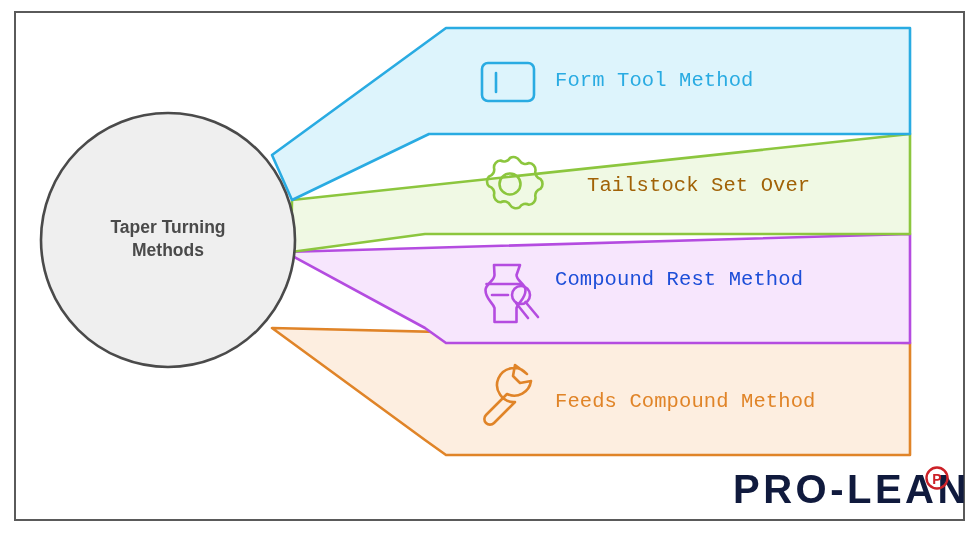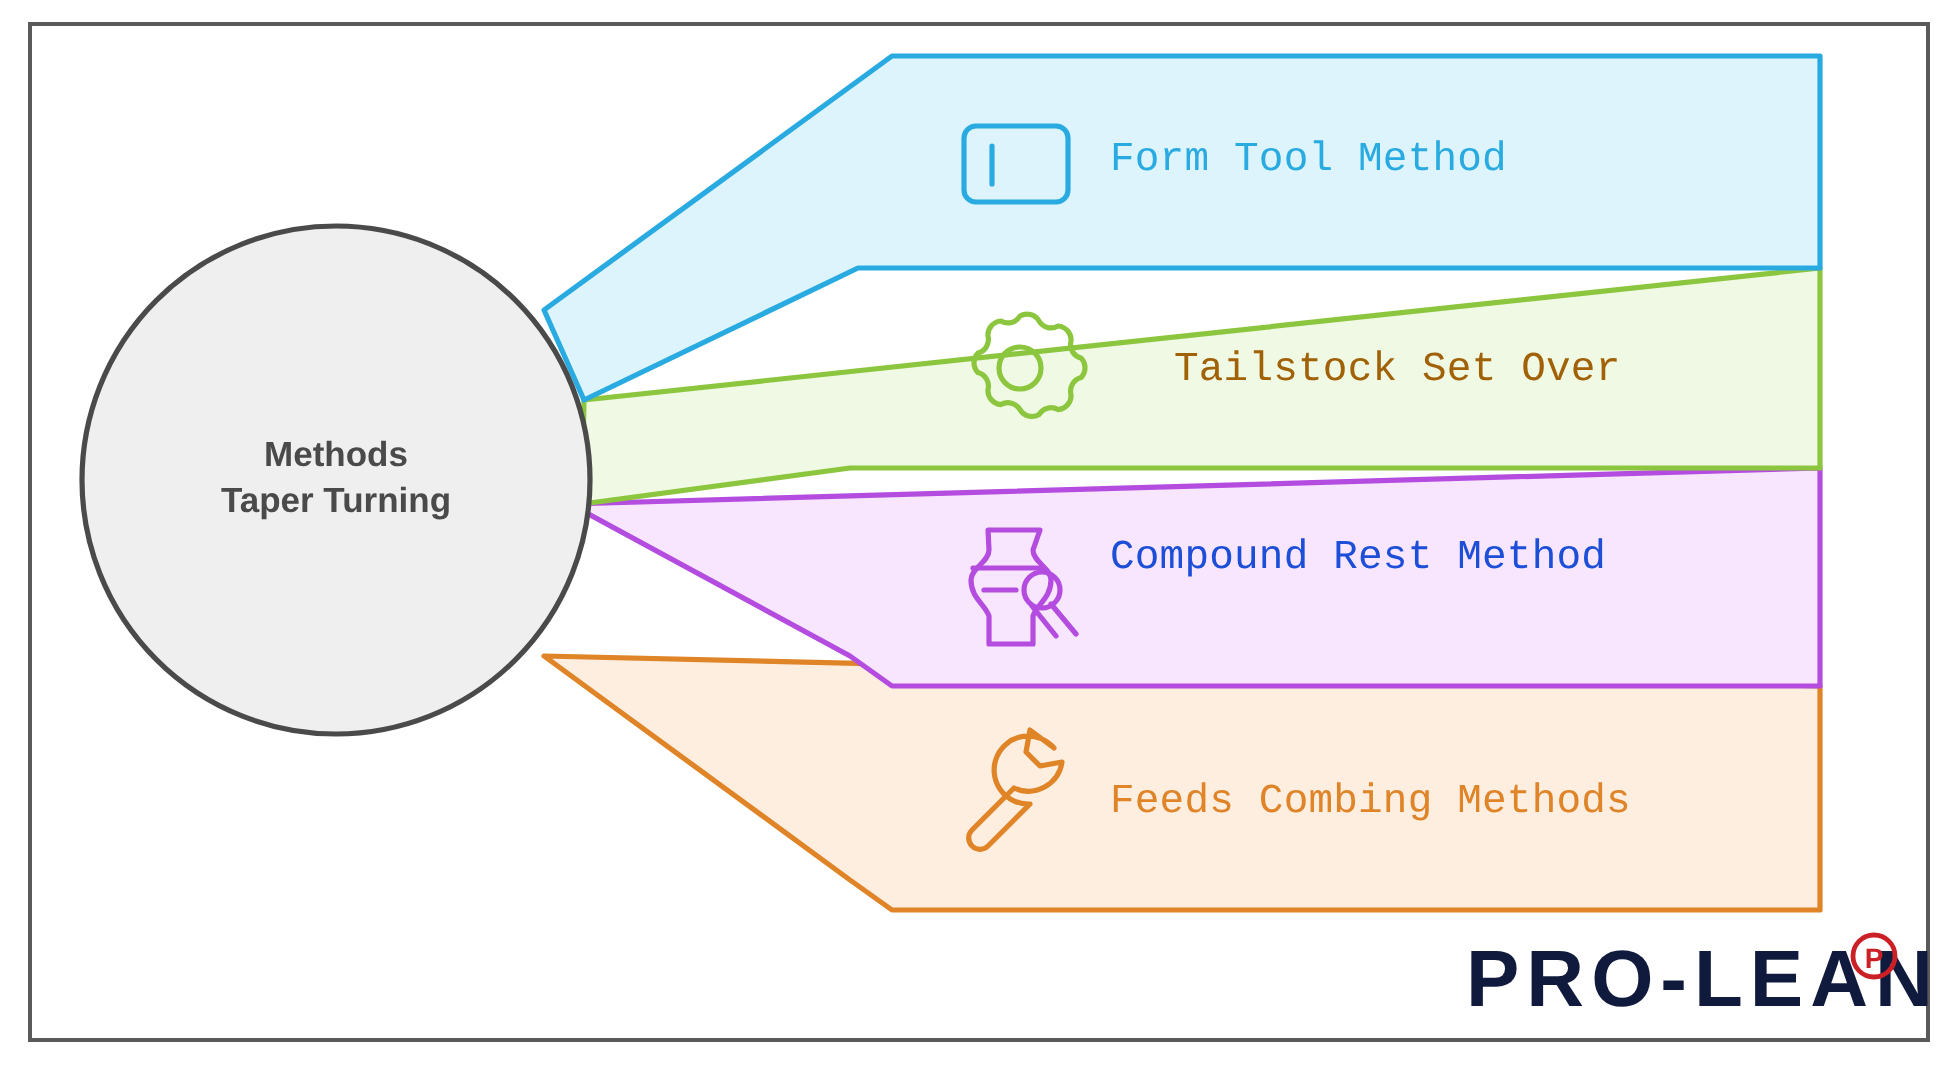--- a/index.html
+++ b/index.html
@@ -138,22 +138,22 @@
       <text x="733" y="503" class="logo-word" font-size="40" font-weight="bold" letter-spacing="3.5" font-family="'Liberation Sans', sans-serif">PRO-LEAN</text>
       <g>
         <circle cx="937" cy="478" r="10.5" fill="none" stroke="#cc2027" stroke-width="2.4"></circle>
         <text x="937" y="484" text-anchor="middle" font-size="14" font-weight="bold" fill="#cc2027" font-family="'Liberation Sans', sans-serif">P</text>
       </g>
     </g>
 
   </svg>
 
   <div id="hub-text" style="left:58px; top:216px;">
+    <div>Taper Turning</div>
     <div>Methods</div>
-    <div>Taper Turning</div>
   </div>
 
   <div class="band-label" style="left:555px; top:71px;  color:#29abe2;">Form Tool Method</div>
   <div class="band-label" style="left:555px; top:176px; color:#a16207;margin-left:32px;">Tailstock Set Over</div>
   <div class="band-label" style="left:555px; top:270px; color:#1d4ed8;">Compound Rest Method</div>
-  <div class="band-label" style="left:555px; top:392px; color:#e08428;">Feeds Combing Methods</div>
+  <div class="band-label" style="left:555px; top:392px; color:#e08428;">Feeds Compound Method</div>
 
 </div>
 
 </body></html>

